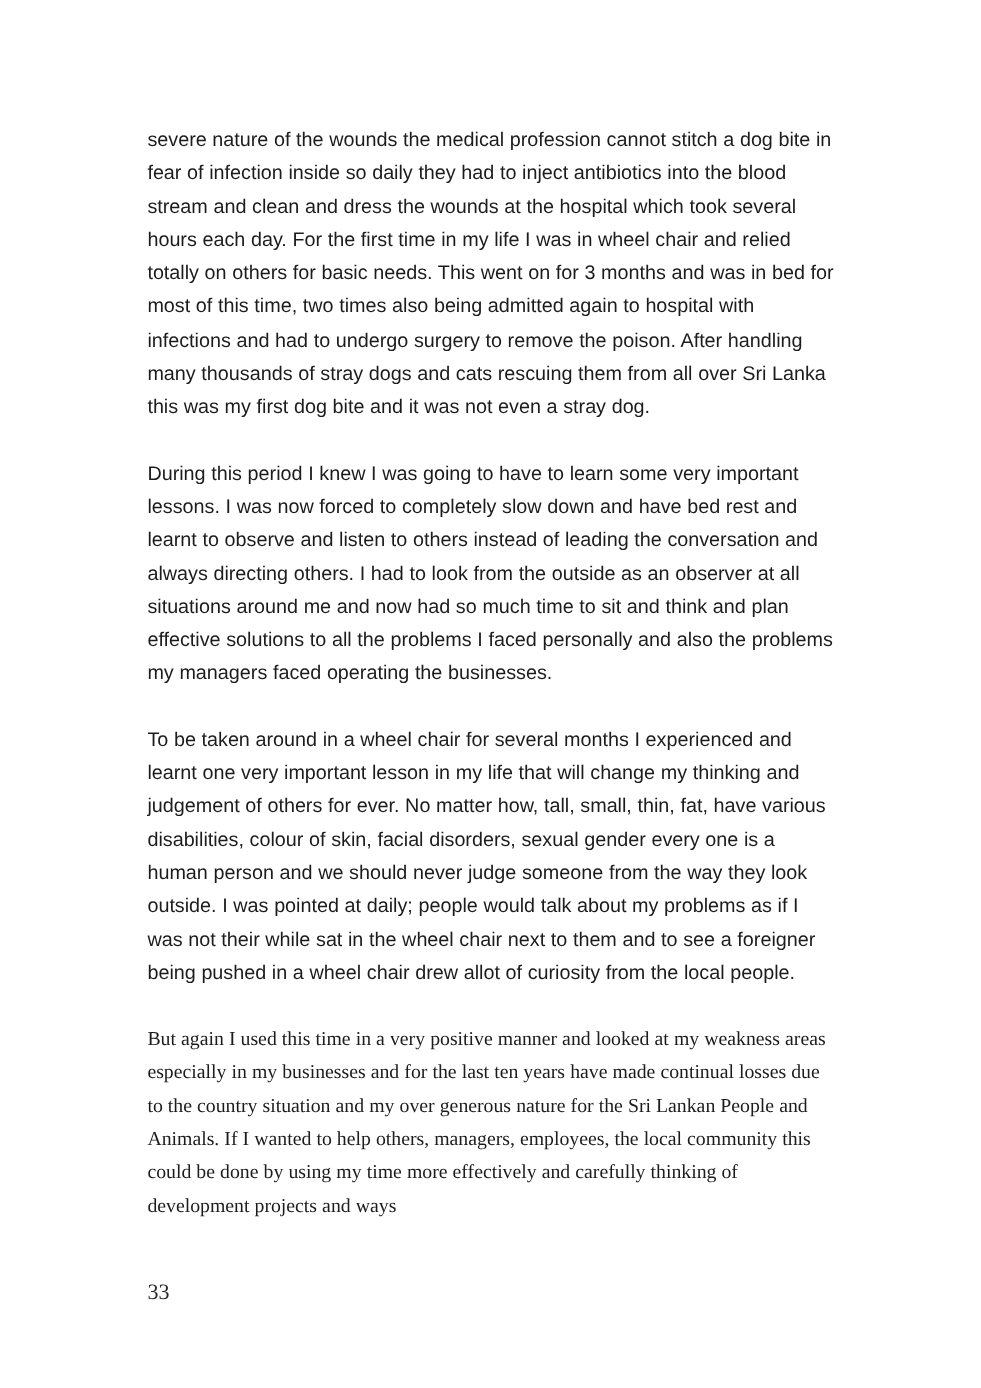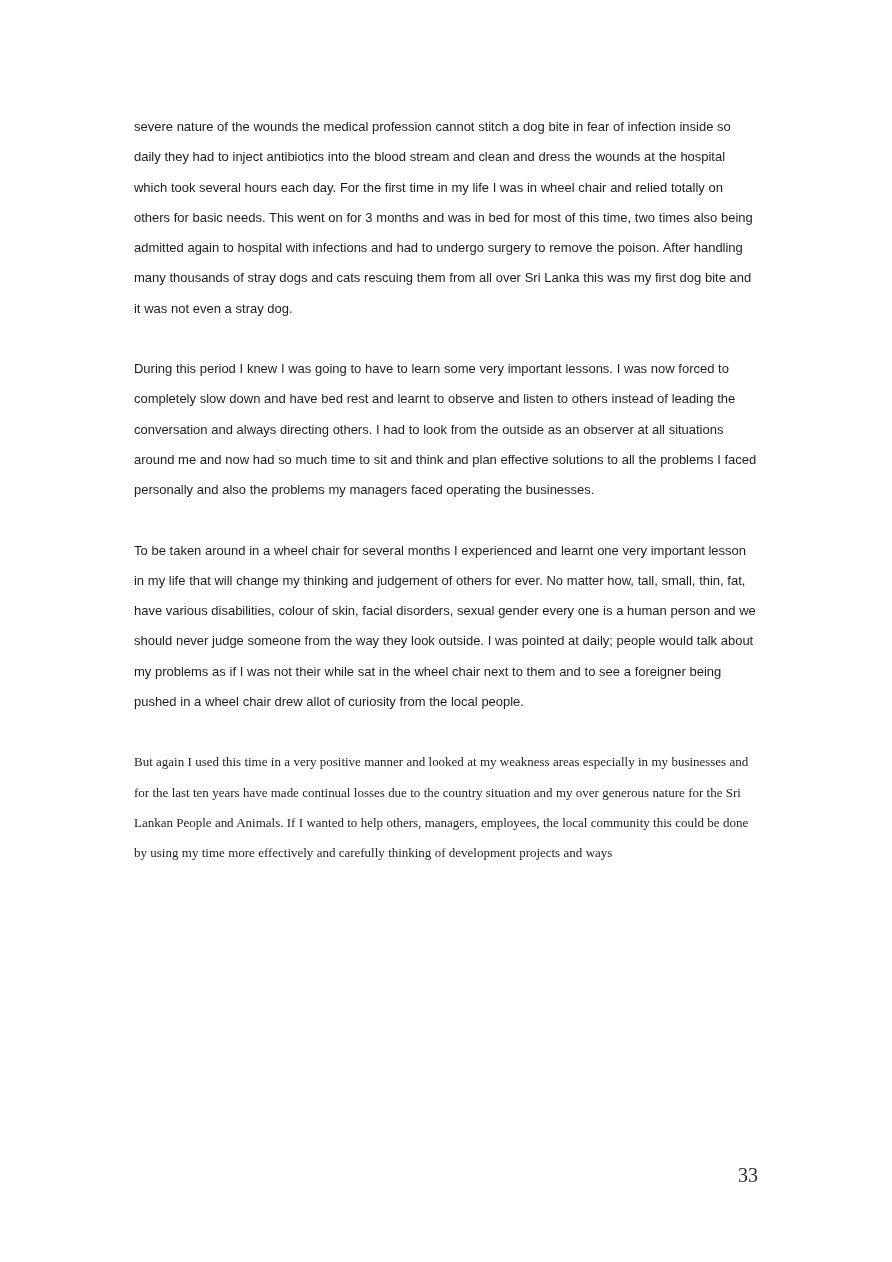--- a/index.html
+++ b/index.html
@@ -31,41 +31,40 @@
   #text-column {
     position: absolute;
     left: 134px;
     top: 112px;
     width: 624px;
   }
 
   .body-paragraph {
     margin: 0 0 30px 0;
     font-family: "Liberation Sans", sans-serif;
-    font-size: 13px;
+    font-size: 18px;
     line-height: 30.3px;
     color: #1c1c1c;
     text-align: left;
     letter-spacing: -0.02px;
     word-spacing: 0.15px;
     font-weight: 400;
     -webkit-font-smoothing: antialiased;
   }
   .body-paragraph:last-child {
     margin-bottom: 0;
     font-family: Liberation Serif, serif;
   }
 
   
   #page-footer {
     position: absolute;
     left: 134px;
     top: 1163px;
     width: 624px;
-    text-align: right;
   }
   #page-number {
     display: inline-block;
     font-family: "Liberation Serif", serif;
     font-size: 20px;
     line-height: 24px;
     color: #2a2a2a;
     font-weight: 400;
   }
 </style>

